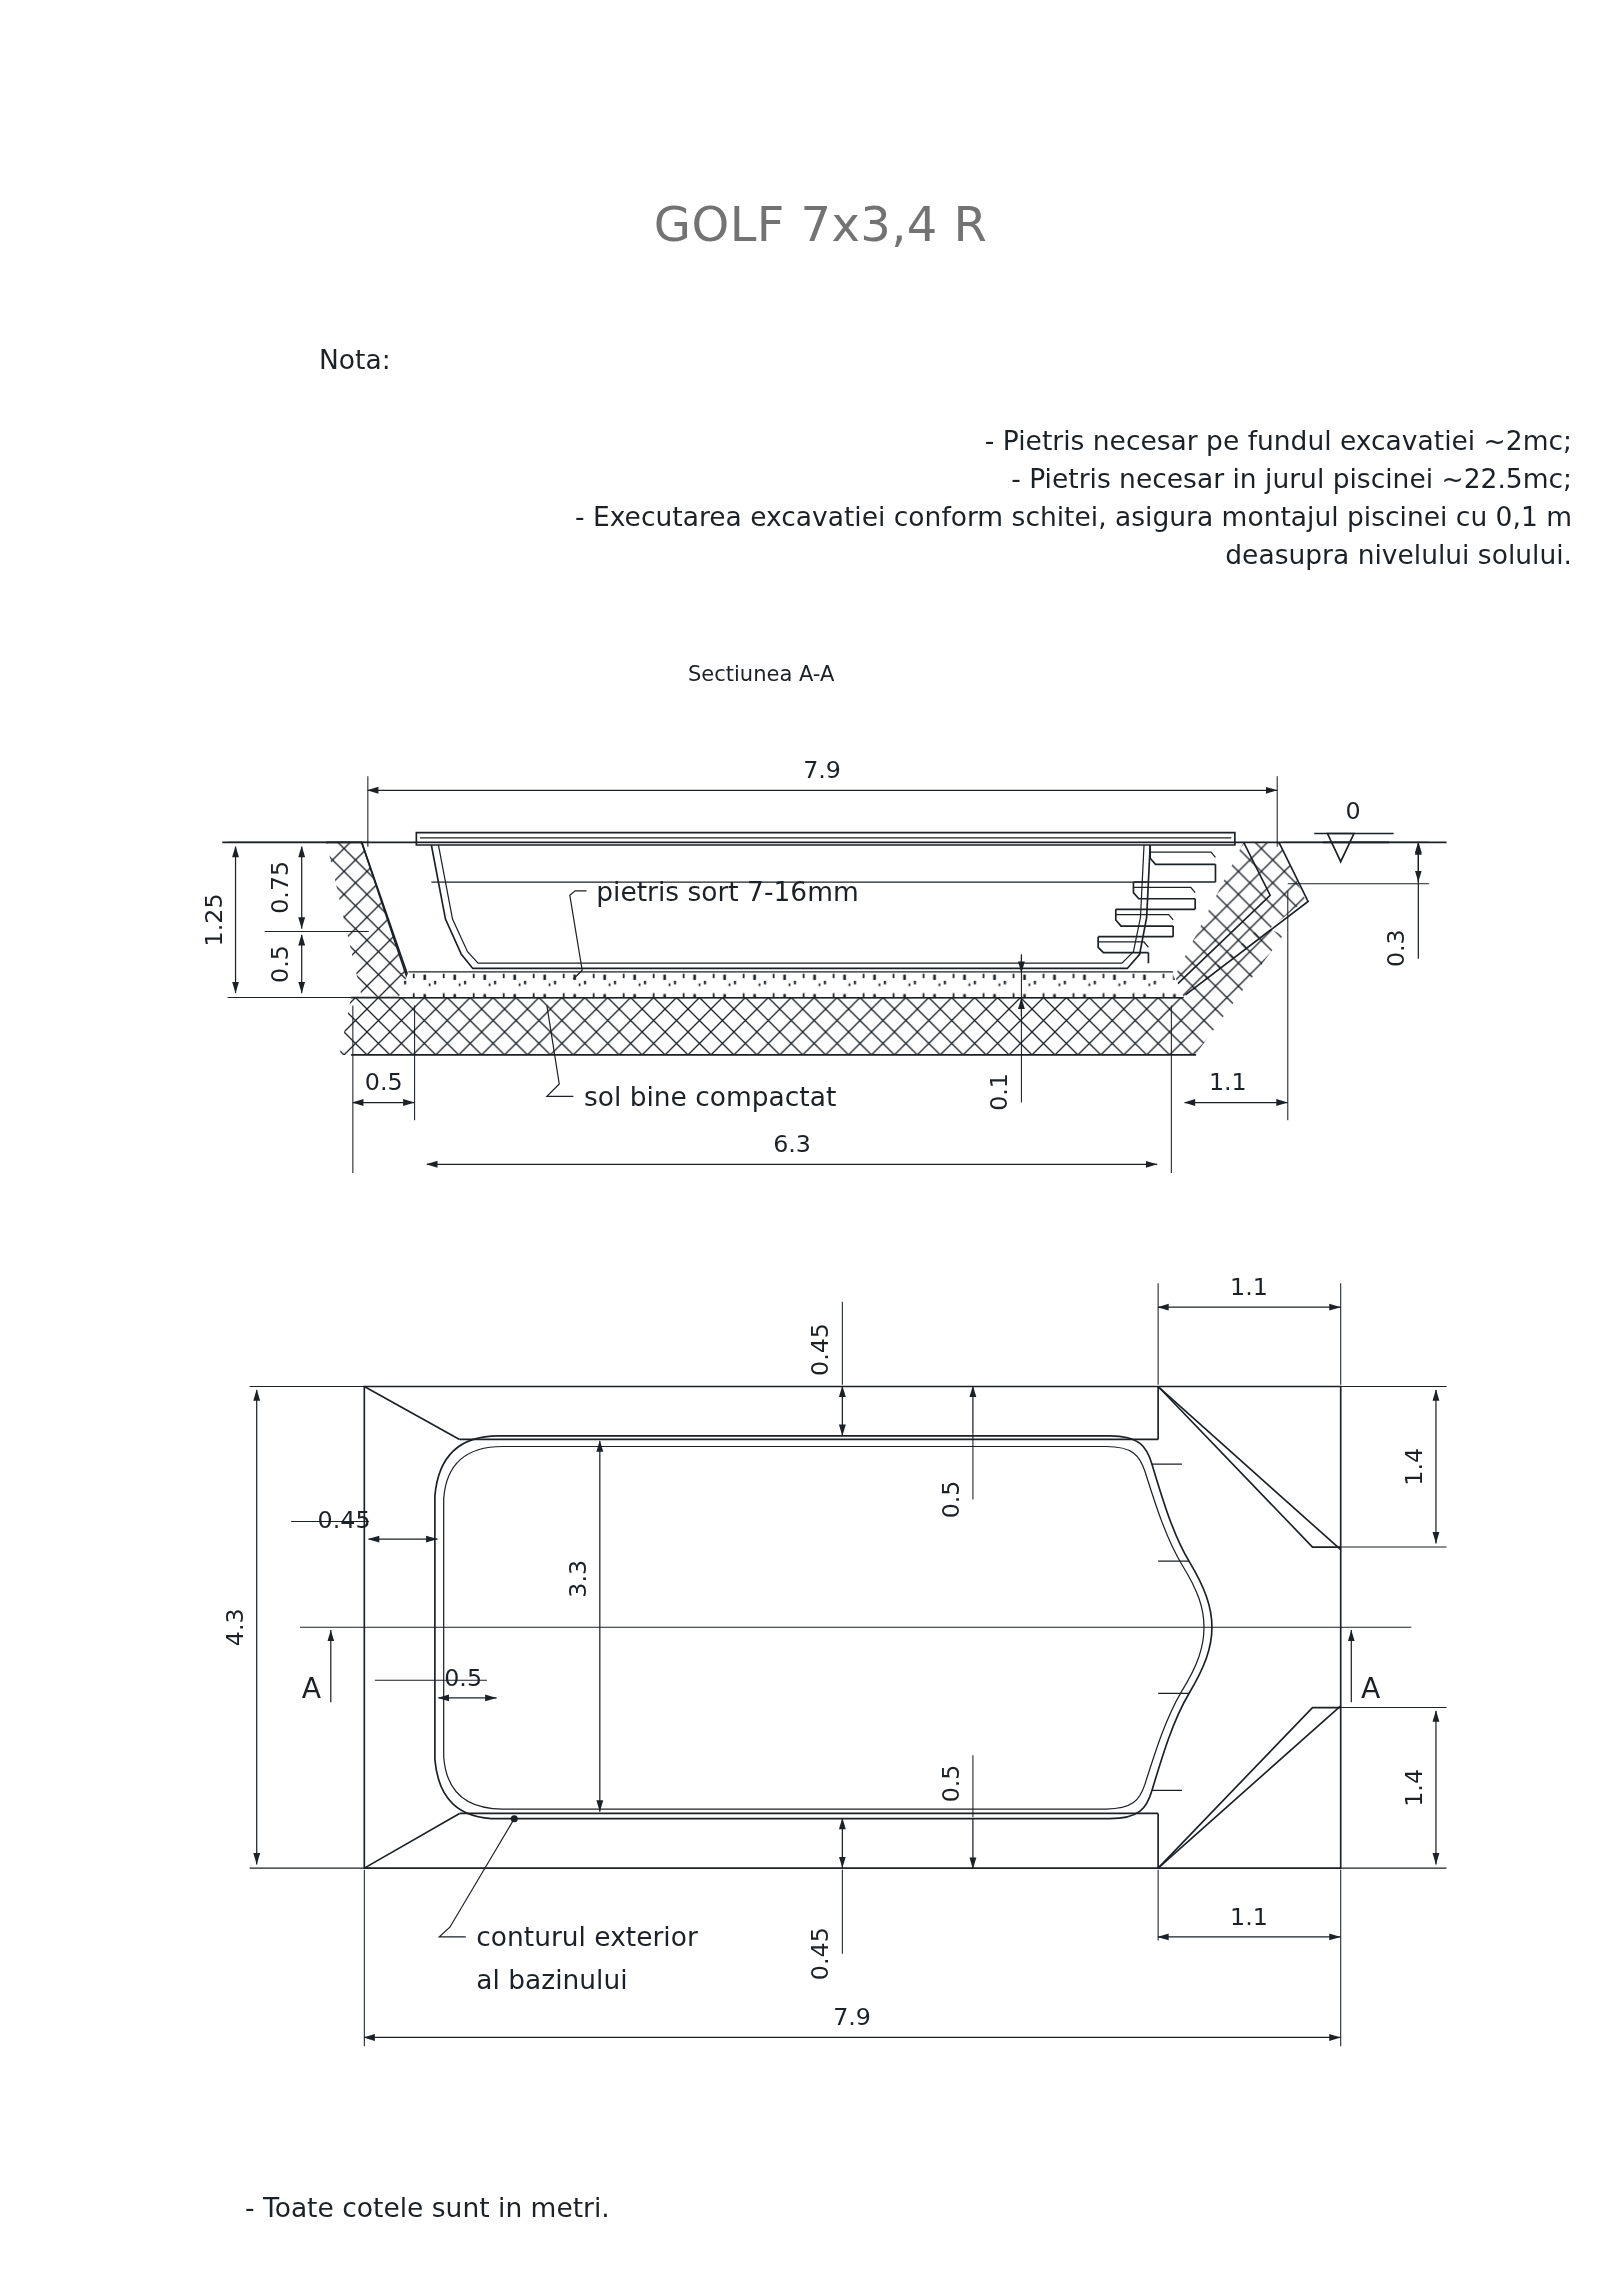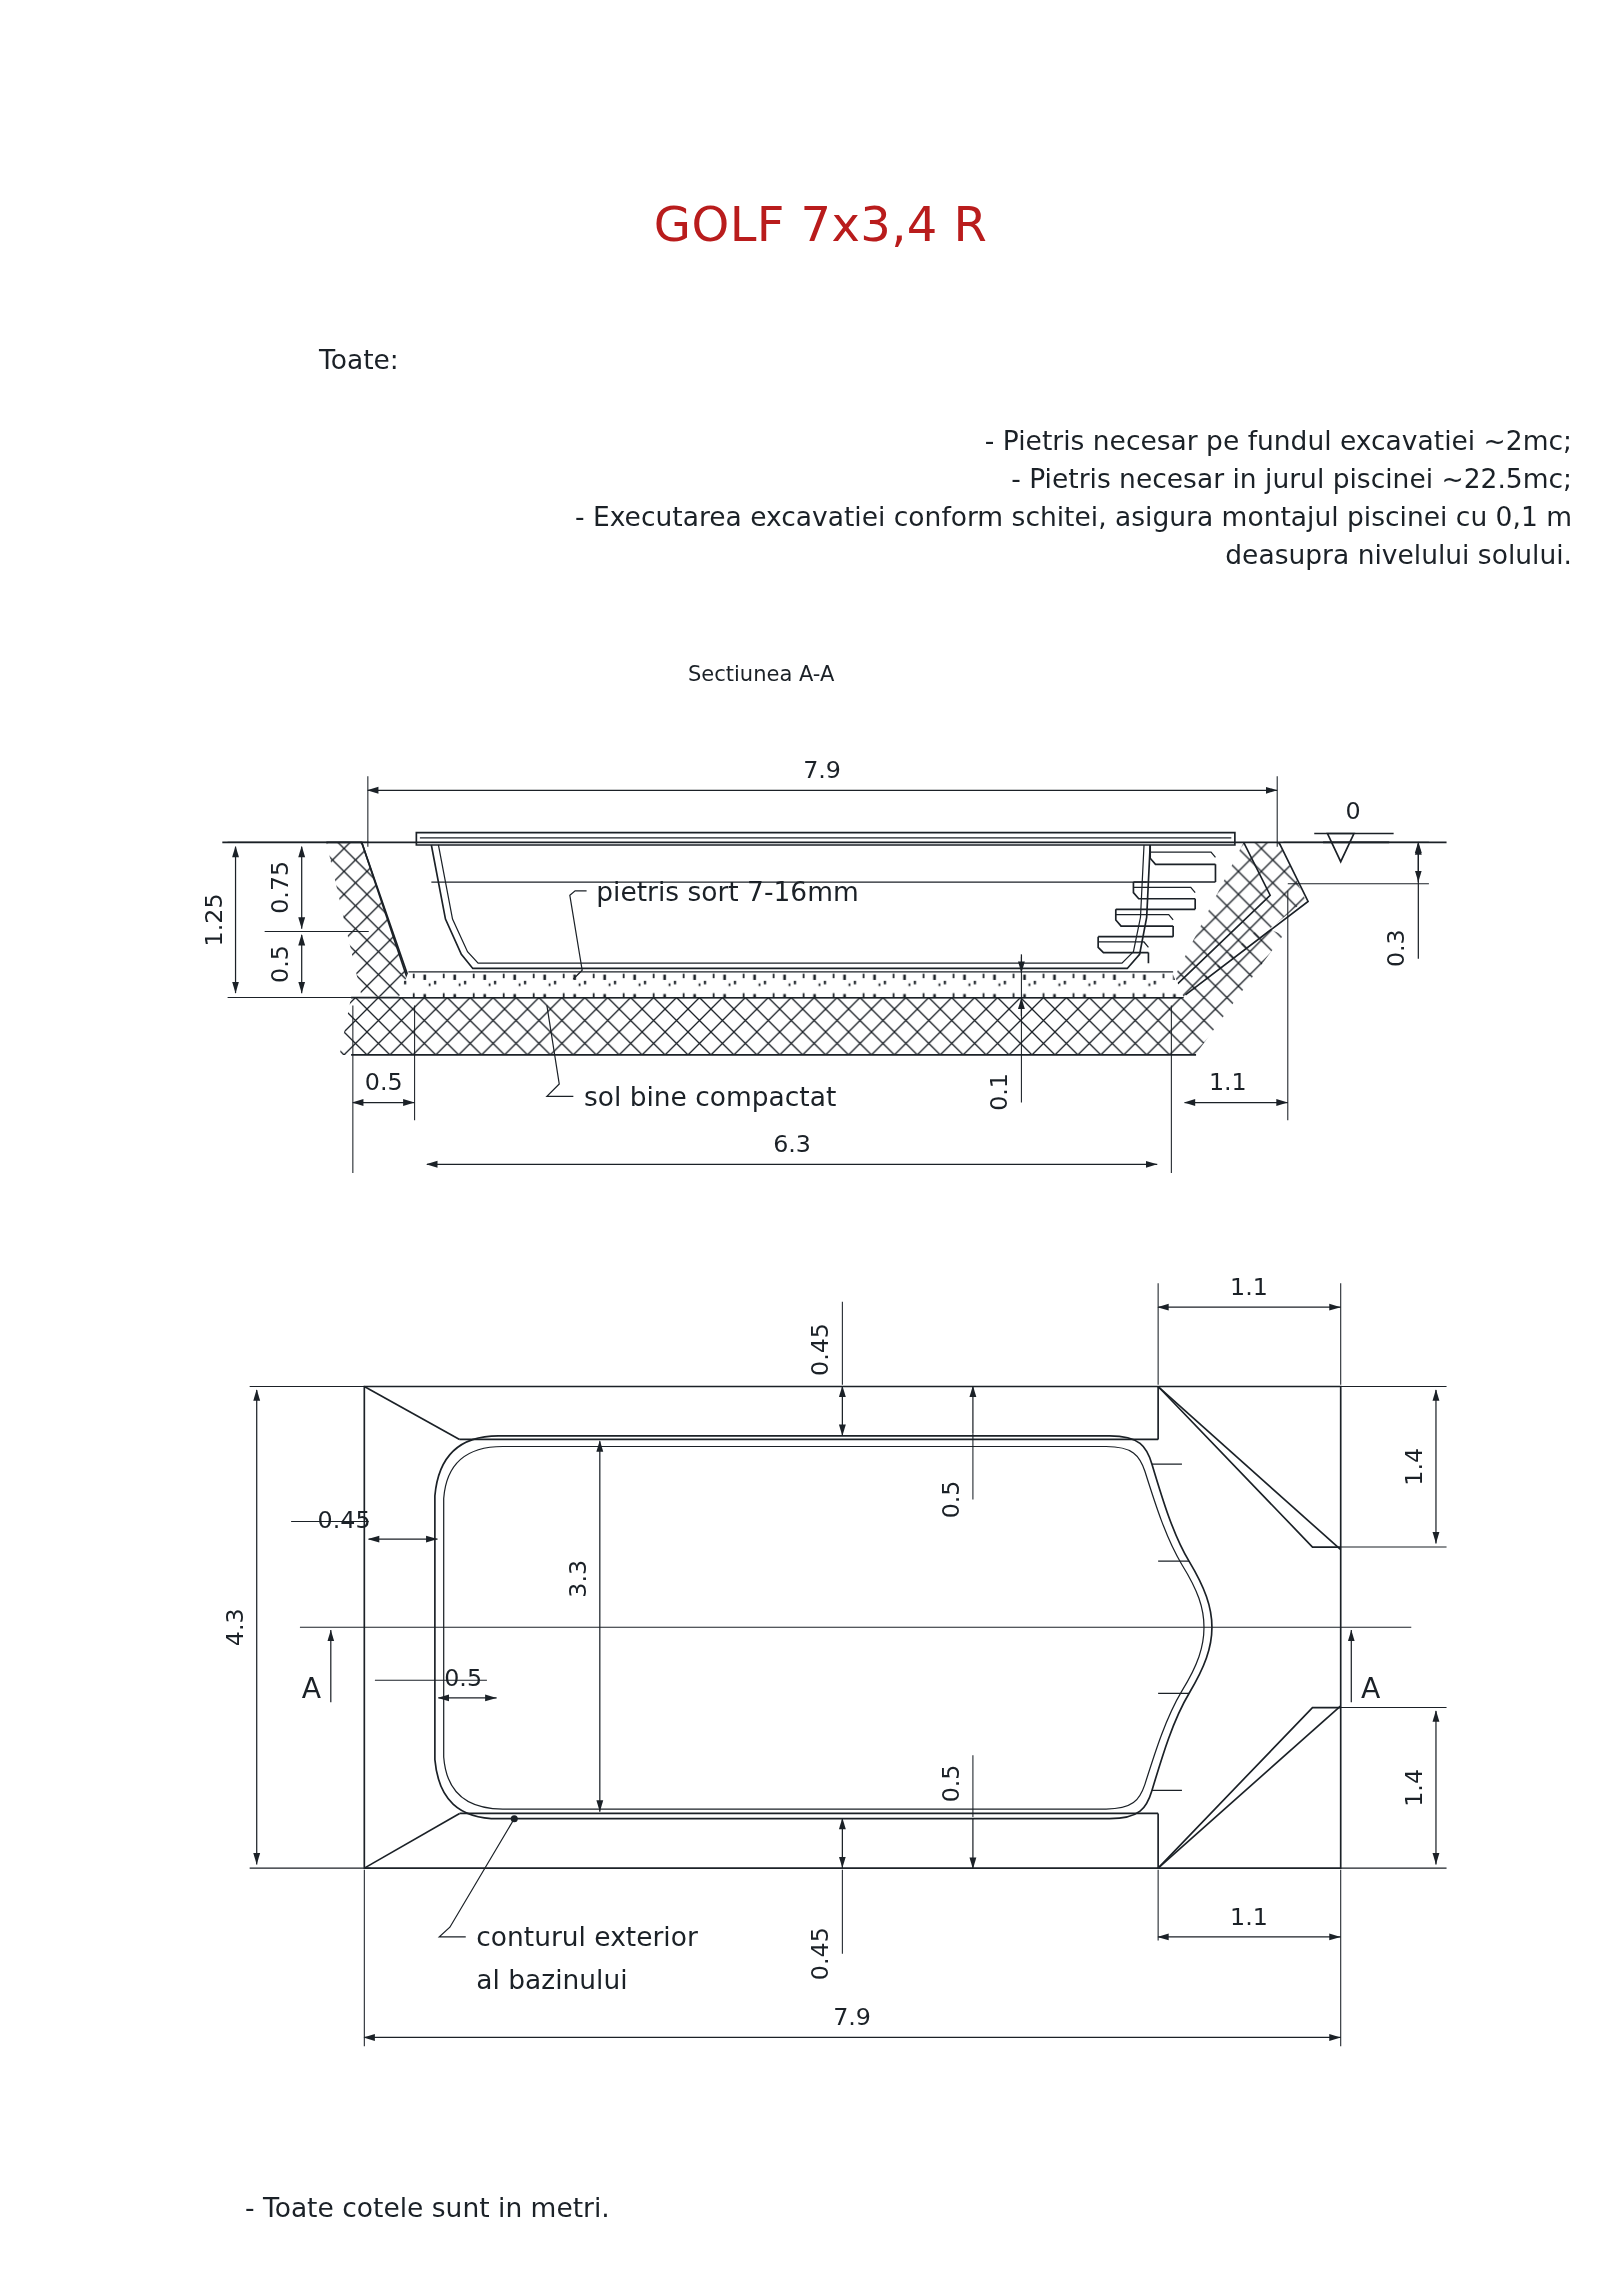--- a/index.html
+++ b/index.html
@@ -17,21 +17,21 @@
     position: absolute;
     inset: 0;
   }
   .title {
     position: absolute;
     left: 18px; right: 0;
     top: 196px;
     text-align: center;
     font-size: 48px;
     letter-spacing: 0.4px;
-    color: #b91c1c;
+    color: #737373;
   }
   .nota-head {
     position: absolute;
     left: 319px;
     top: 344px;
     font-size: 26.5px;
   }
   .nota-body {
     position: absolute;
     left: 319px;
@@ -73,21 +73,21 @@
     font-size: 32px;
     fill: #1b2127;
   }
 </style>
 </head>
 <body>
 
 <div id="sheet">
 
   <div class="title">GOLF 7x3,4 R</div>
-  <div class="nota-head">Toate:</div>
+  <div class="nota-head">Nota:</div>
   <div class="nota-body"> - Pietris necesar pe fundul excavatiei ~2mc;
  - Pietris necesar in jurul piscinei ~22.5mc;
  - Executarea excavatiei conform schitei, asigura montajul piscinei cu 0,1 m
 deasupra nivelului solului.</div>
   <div class="section-label">Sectiunea A-A</div>
   <div class="footer-note">- Toate cotele sunt in metri.</div>
 
   <svg width="1623" height="2295" viewBox="0 0 1840 2602">
     <defs>
       <pattern id="xhatch" width="26" height="26" patternUnits="userSpaceOnUse">

